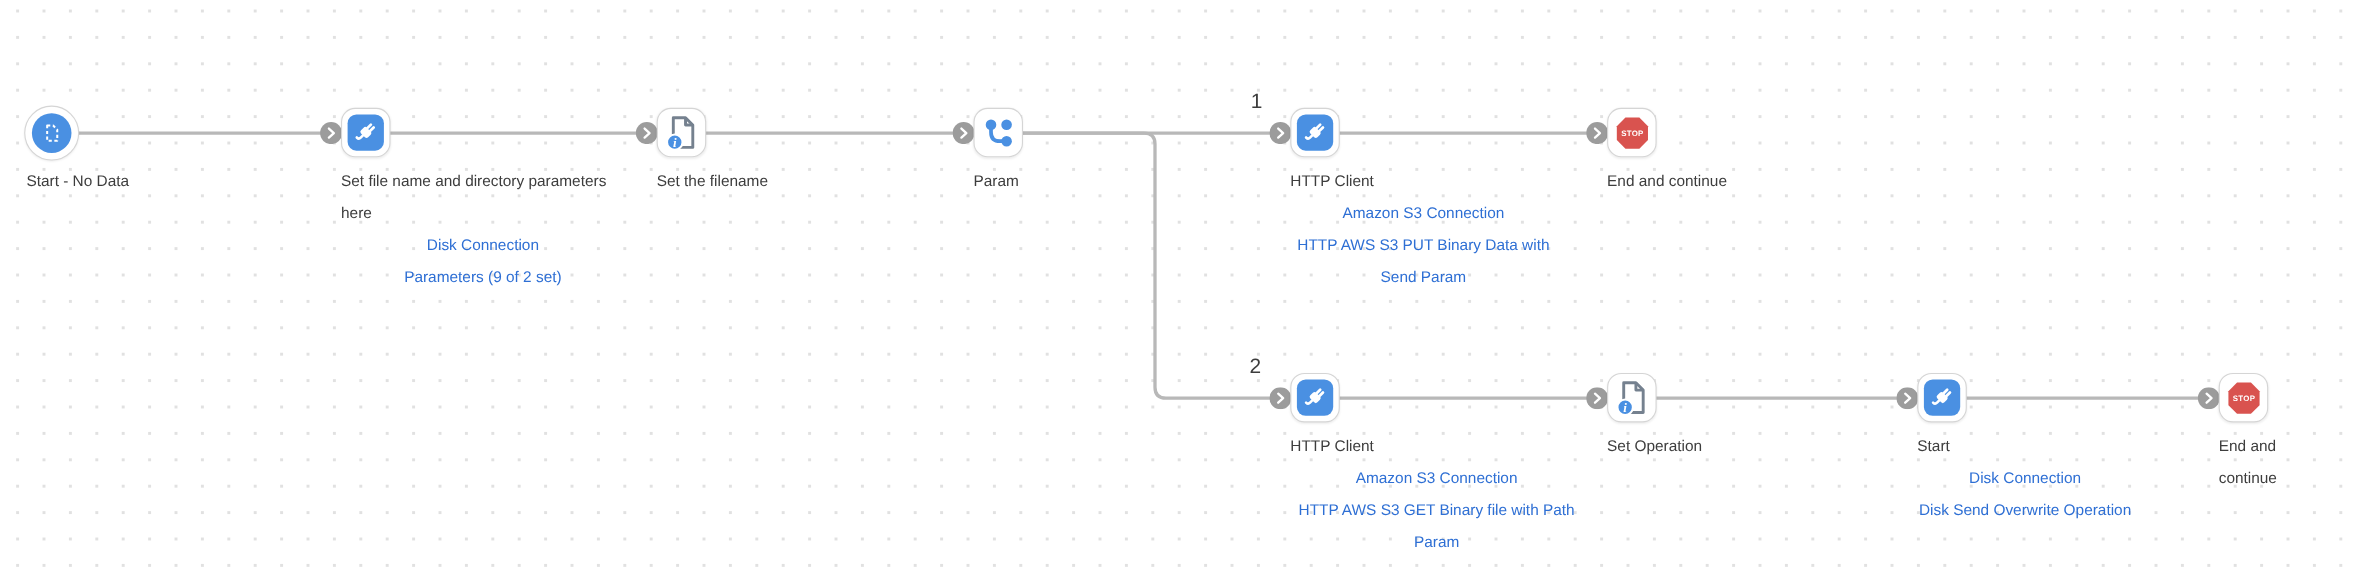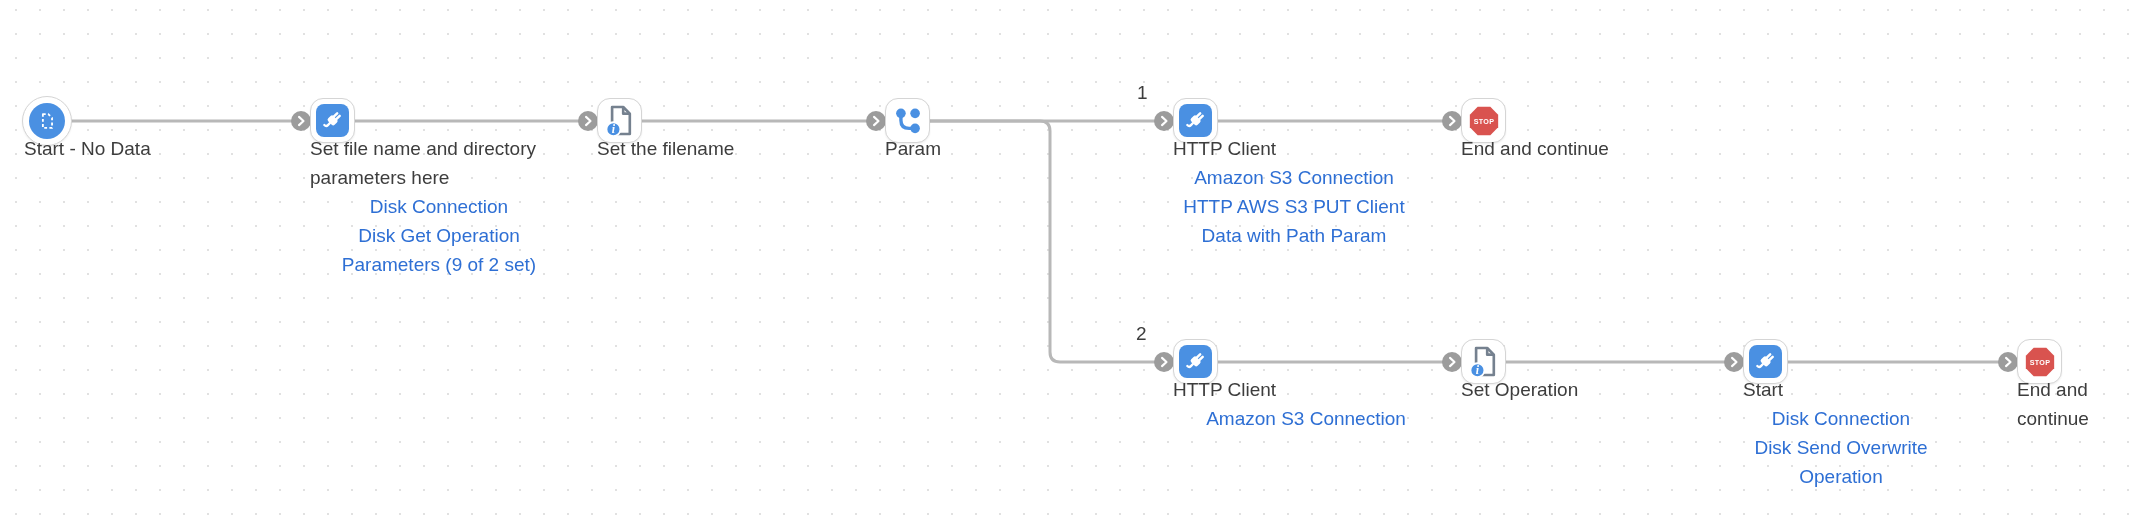--- a/index.html
+++ b/index.html
@@ -27,22 +27,22 @@
     width:33px;height:33px;border-radius:8px;background:var(--blue);
     display:flex;align-items:center;justify-content:center;
   }
   .inner-circle{
     width:36px;height:36px;border-radius:50%;background:var(--blue);
     display:flex;align-items:center;justify-content:center;
   }
   .glyph{display:flex;align-items:center;justify-content:center;}
   .chev{position:absolute;left:-42px;top:-10px;width:20px;height:20px;display:block;}
   .label{
-    position:absolute;left:-23px;top:13px;
-    font-size:19px;line-height:29px;color:var(--text);
+    position:absolute;left:-23px;top:29px;
+    font-size:14px;line-height:29px;color:var(--text);
   }
   .label.nowrap{white-space:nowrap;}
   .title{color:var(--text);}
   a.cfg-link{display:block;color:var(--link);text-decoration:none;cursor:pointer;text-align:center;}
   .branch-num{
     position:absolute;font-size:19px;line-height:22px;color:var(--text);
   }
 </style>
 </head>
 <body>
@@ -81,21 +81,20 @@
                   <rect x="8.7" y="9.2" width="6.6" height="5.4" rx="1.5" fill="#fff"></rect>
                   <path d="M12 14.6 V16.7 Q12 18.5 10.1 18.5" stroke="#fff" stroke-width="1.7" stroke-linecap="round" fill="none"></path>
                 </g>
               </svg>
             </span>
           </div>
         </div>
         <div class="label" style="width:258px">
           <div class="title">Set file name and directory parameters here</div>
           <a class="cfg-link">Disk Connection</a>
-          <a class="cfg-link">Disk Get Operation</a>
           <a class="cfg-link">Parameters (9 of 2 set)</a>
         </div>
       </div>
       <div class="node" style="left: 620px; top: 121px;">
         <span class="chev"><svg width="20" height="20" viewBox="0 0 20 20">
             <circle cx="10" cy="10" r="10" fill="#9c9c9c"></circle>
             <path d="M8 5.9 L12.5 10 L8 14.1" fill="none" stroke="#fff" stroke-width="2.1" stroke-linecap="round" stroke-linejoin="round"></path>
           </svg></span>
         <div class="box">
           <span class="glyph">
@@ -144,21 +143,21 @@
                   <rect x="8.7" y="9.2" width="6.6" height="5.4" rx="1.5" fill="#fff"></rect>
                   <path d="M12 14.6 V16.7 Q12 18.5 10.1 18.5" stroke="#fff" stroke-width="1.7" stroke-linecap="round" fill="none"></path>
                 </g>
               </svg>
             </span>
           </div>
         </div>
         <div class="label" style="width:242px">
           <div class="title">HTTP Client</div>
           <a class="cfg-link">Amazon S3 Connection</a>
-          <a class="cfg-link">HTTP AWS S3 PUT Client Data with Path Param</a>
+          <a class="cfg-link">HTTP AWS S3 PUT Binary Data with Send Param</a>
         </div>
       </div>
       <div class="node" style="left: 1484px; top: 121px;">
         <span class="chev"><svg width="20" height="20" viewBox="0 0 20 20">
             <circle cx="10" cy="10" r="10" fill="#9c9c9c"></circle>
             <path d="M8 5.9 L12.5 10 L8 14.1" fill="none" stroke="#fff" stroke-width="2.1" stroke-linecap="round" stroke-linejoin="round"></path>
           </svg></span>
         <div class="box">
           <span class="glyph">
             <svg width="34" height="34" viewBox="0 0 36 36">
@@ -185,20 +184,21 @@
                   <rect x="8.7" y="9.2" width="6.6" height="5.4" rx="1.5" fill="#fff"></rect>
                   <path d="M12 14.6 V16.7 Q12 18.5 10.1 18.5" stroke="#fff" stroke-width="1.7" stroke-linecap="round" fill="none"></path>
                 </g>
               </svg>
             </span>
           </div>
         </div>
         <div class="label" style="width:266px">
           <div class="title">HTTP Client</div>
           <a class="cfg-link">Amazon S3 Connection</a>
+          <a class="cfg-link">HTTP AWS S3 GET Binary file with Path Param</a>
         </div>
       </div>
       <div class="node" style="left: 1484px; top: 362px;">
         <span class="chev"><svg width="20" height="20" viewBox="0 0 20 20">
             <circle cx="10" cy="10" r="10" fill="#9c9c9c"></circle>
             <path d="M8 5.9 L12.5 10 L8 14.1" fill="none" stroke="#fff" stroke-width="2.1" stroke-linecap="round" stroke-linejoin="round"></path>
           </svg></span>
         <div class="box">
           <span class="glyph">
             <svg width="37" height="37" viewBox="0 0 28 28">

